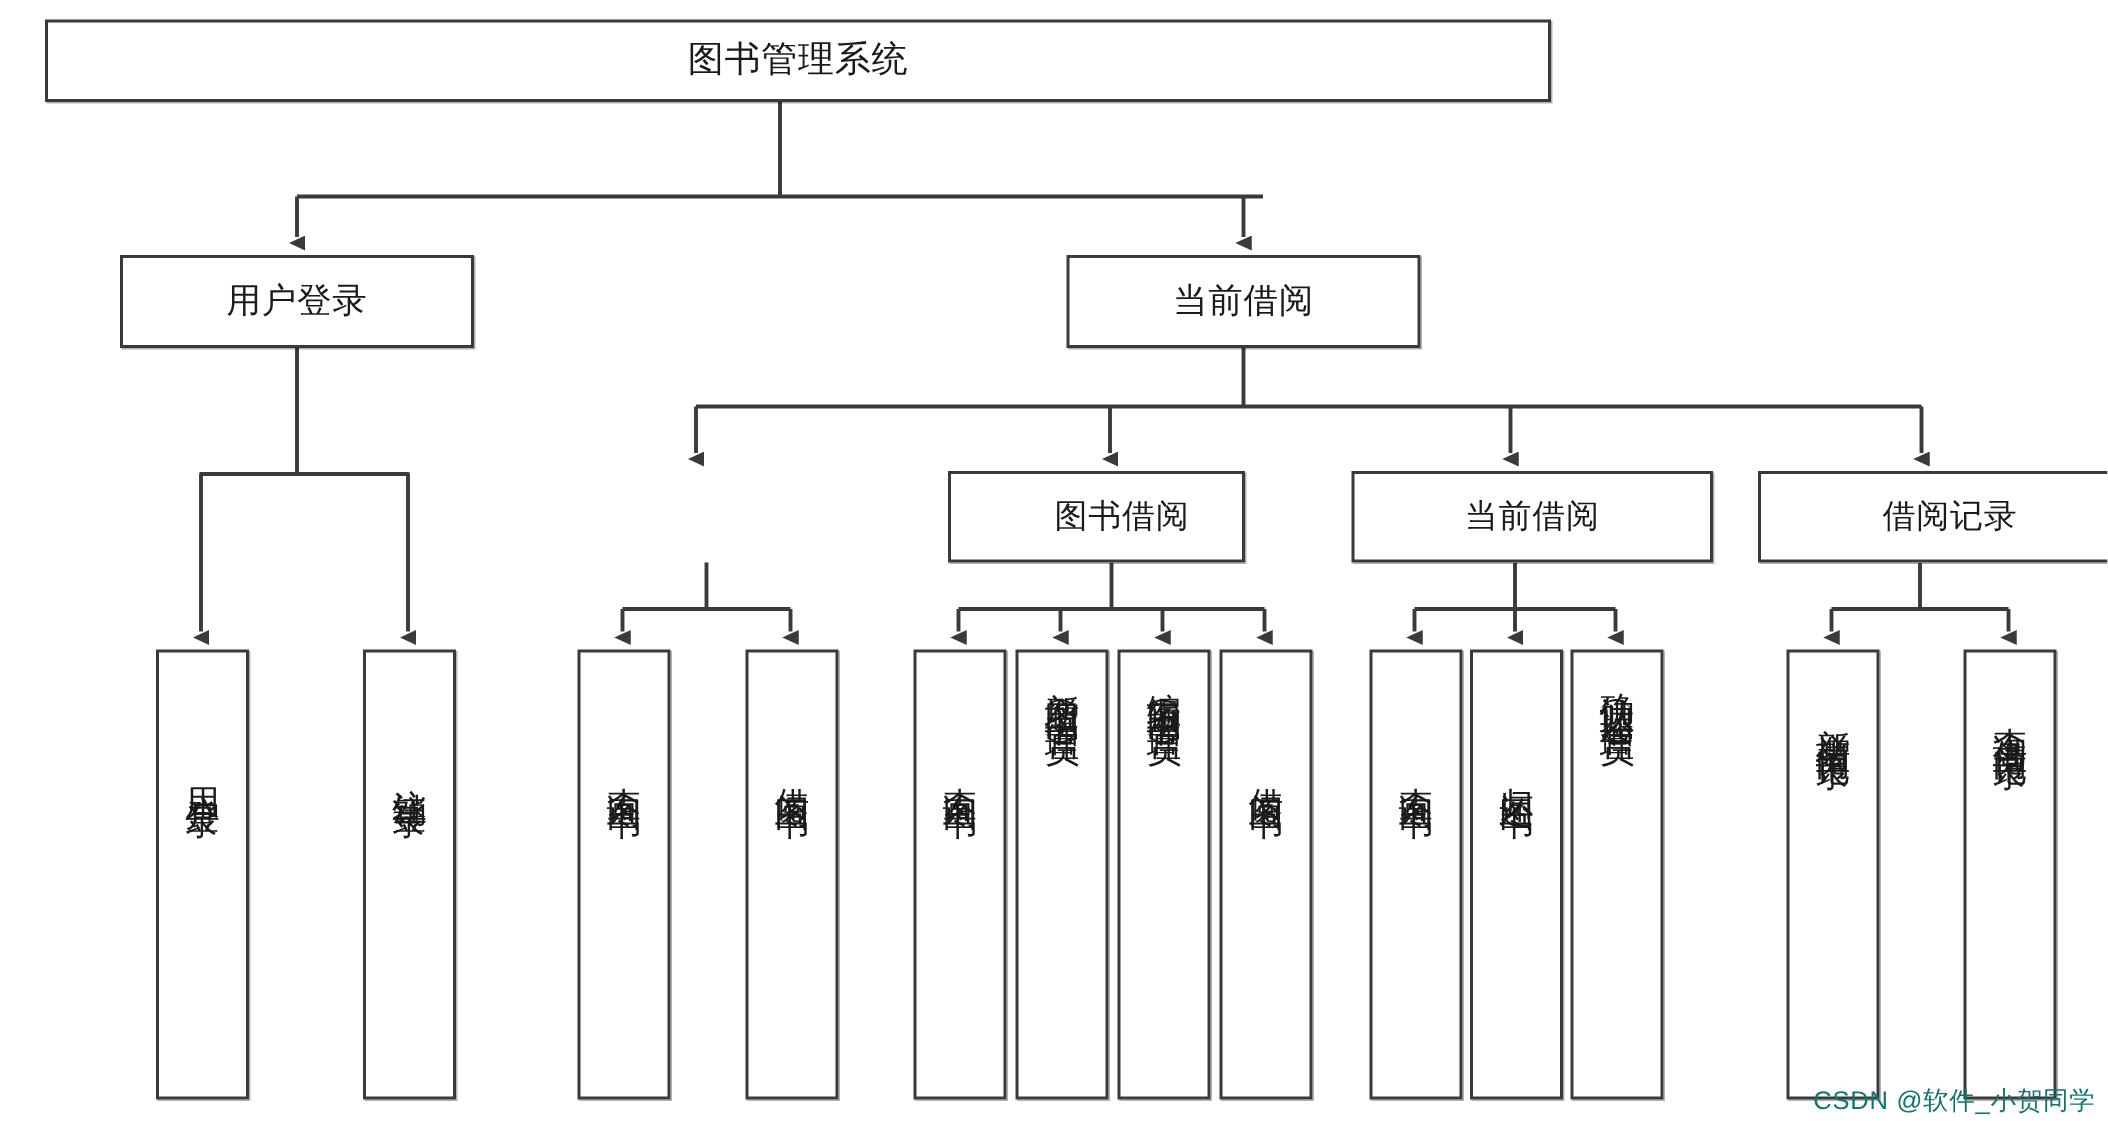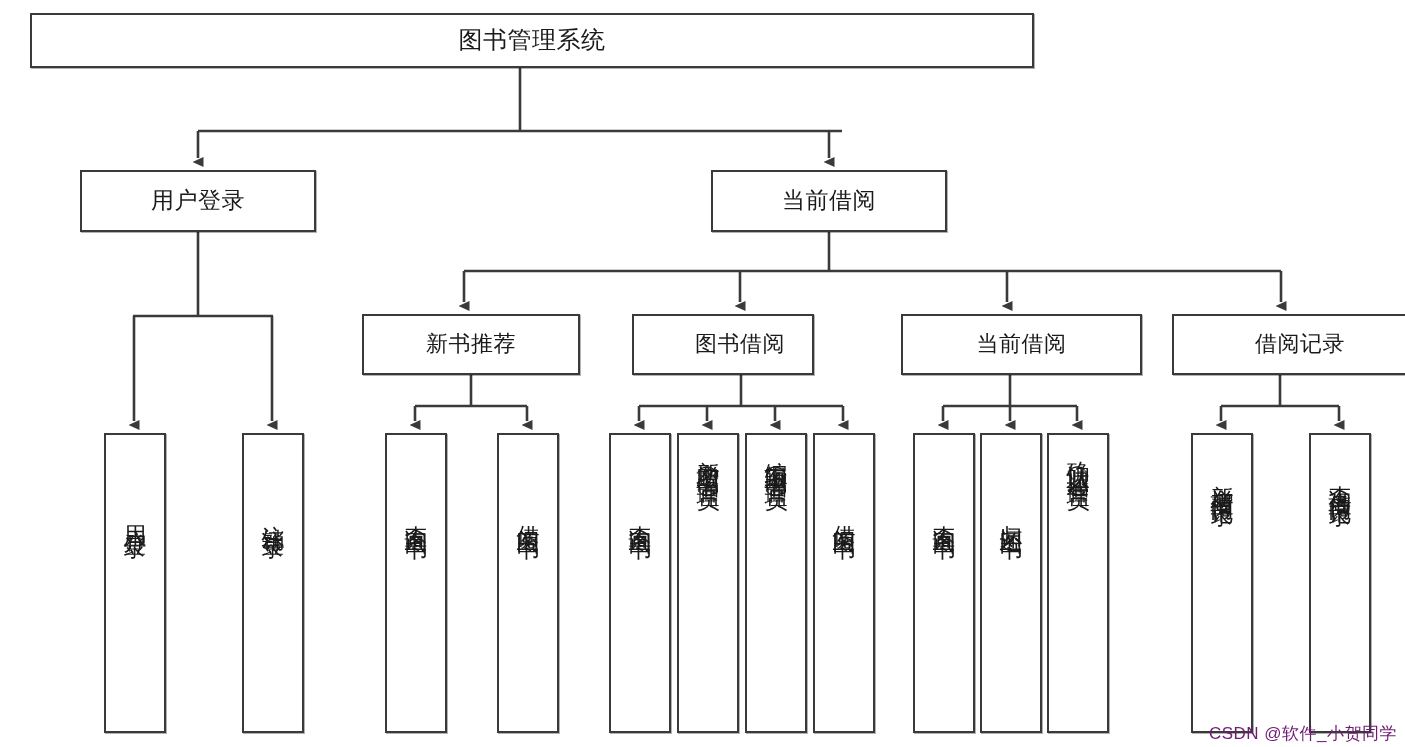--- a/index.html
+++ b/index.html
@@ -85,21 +85,21 @@
   }
   .node.leaf.center .label  { margin-top: 72px; }
   .node.leaf.top .label     { margin-top: 8px; }
   .node.leaf.mid .label     { margin-top: 32px; }
 
   .watermark {
     position: absolute;
     right: 8px;
     bottom: 2px;
     font-size: 17px;
-    color: #701a75;
+    color: #0f766e;
     white-space: nowrap;
     letter-spacing: 0.5px;
   }
 </style>
 </head>
 <body>
 
 <div id="canvas">
 
   <svg id="edges" viewBox="0 0 1405 747" xmlns="http://www.w3.org/2000/svg">
@@ -156,24 +156,21 @@
     <span class="label">图书管理系统</span>
   </div>
 
   <div class="node h2" style="left:80px;width:236px;">
     <span class="label">用户登录</span>
   </div>
   <div class="node h2" style="left:711px;width:236px;">
     <span class="label">当前借阅</span>
   </div>
 
-  <div class="node h3" style="left:362px;width:218px;">
-    <span class="label">新书推荐</span>
-  </div>
-  <div class="node h3" style="left:632px;width:182px;padding-left:34px;">
+  <div class="node h3" style="left:632px;width:198px;padding-left:34px;">
     <span class="label">图书借阅</span>
   </div>
   <div class="node h3" style="left:901px;width:241px;">
     <span class="label">当前借阅</span>
   </div>
   <div class="node h3" style="left:1172px;width:256px;">
     <span class="label">借阅记录</span>
   </div>
 
   <div class="node leaf center" style="left:104px;">

